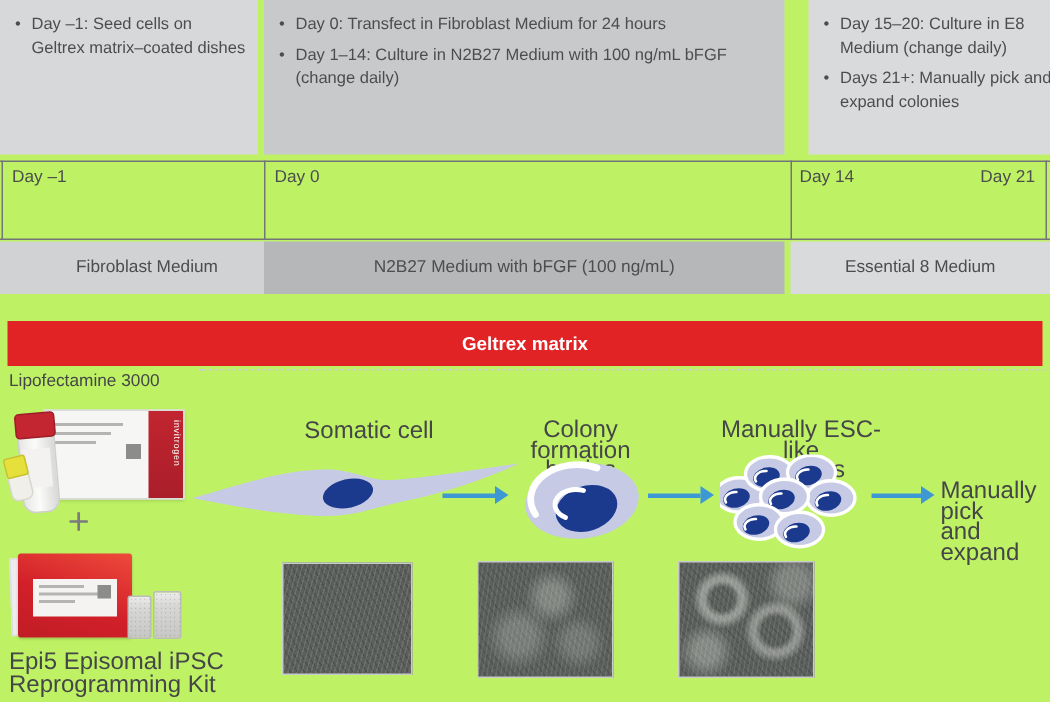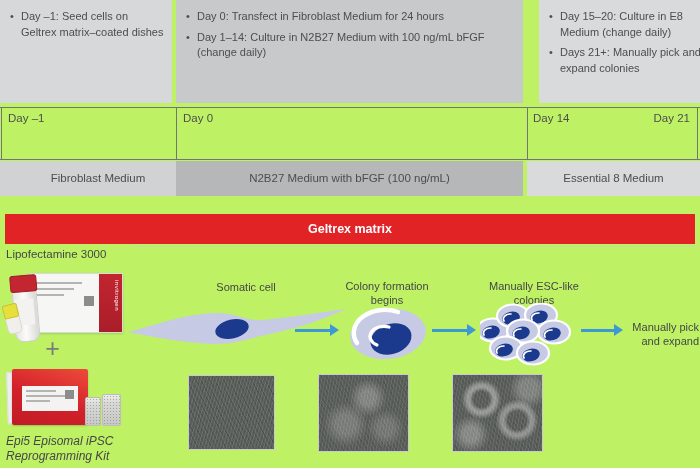--- a/index.html
+++ b/index.html
@@ -22,21 +22,21 @@
   
   .mbox{position:absolute;top:161px;height:35px;line-height:35px;text-align:center;font-size:11.5px;}
   .mbox1{left:0;width:172px;background:#d0d2d3;padding-left:12px;}
   .mbox2{left:176px;width:347px;background:#b5b7b9;}
   .mbox3{left:527px;width:173px;background:#d9dadb;}
   
   .geltrex{position:absolute;left:5px;top:214px;width:690px;height:30px;background:#e22326;
     color:#fff;font-weight:bold;font-size:12.5px;line-height:30px;text-align:center;}
   .dotted{position:absolute;left:133px;top:246px;width:564px;border-top:1px dotted #cccccc;}
   
-  .stage-label{position:absolute;font-size:11px;line-height:13.5px;text-align:center;color:#454648;}
+  .stage-label{position:absolute;font-size:16px;line-height:13.5px;text-align:center;color:#454648;}
   
   .arrow{position:absolute;top:329px;height:3px;background:#3e98d4;}
   .arrow::after{content:"";position:absolute;right:-9px;top:-5px;border-left:9px solid #3e98d4;
     border-top:6.5px solid transparent;border-bottom:6.5px solid transparent;}
   
   .prod-label{position:absolute;font-size:11.5px;color:#454648;}
   .plus{position:absolute;left:5px;top:334px;width:95px;text-align:center;
     font-size:25px;color:#7a7b7e;font-weight:400;}
   .kit{position:absolute;}
   .lf-box{position:absolute;left:24px;top:5px;width:92px;height:58px;background:#f6f6f5;
@@ -61,21 +61,21 @@
     border:1px solid #dededc;transform:rotate(-2deg);}
   .epi-box{position:absolute;left:7px;top:6px;width:76px;height:56px;border-radius:2px;
     background:linear-gradient(200deg,#ee4b3b 0%,#d2202a 55%,#c01c25 100%);
     box-shadow:0 1px 2px rgba(0,0,0,.2);}
   .epi-label{position:absolute;left:10px;top:17px;width:56px;height:25px;background:#f4f3f1;}
   .epi-tube{position:absolute;background:linear-gradient(180deg,#ebecea 0%,#d7d8d6 30%,#c7c8c6 100%);
     border:1px solid #bcbcba;border-radius:2px;
     background-image:radial-gradient(circle,rgba(120,120,118,.55) 18%,transparent 22%),
       linear-gradient(180deg,#ebecea 0%,#d7d8d6 30%,#c7c8c6 100%);
     background-size:3px 3px,100% 100%;}
-  .caption{position:absolute;font-size:12px;line-height:15px;color:#454648;font-style:italic;}
+  .caption{position:absolute;font-size:16px;line-height:15px;color:#454648;}
   
   .micro{position:absolute;border:1px solid #c9caca;background-color:#5b5f5b;}
   .micro1{
     background-image:
       repeating-linear-gradient(105deg,rgba(225,229,222,.12) 0 1px,transparent 1px 3px),
       repeating-linear-gradient(60deg,rgba(0,0,0,.14) 0 1px,transparent 1px 4px);
   }
   .micro2{
     background-image:
       radial-gradient(circle at 55% 30%,rgba(235,237,232,.28) 0 10%,transparent 26%),
@@ -179,21 +179,21 @@
     <span>Somatic cell</span>
   </div>
   <div class="stage-label" style="left:327px;top:280px;width:120px">
     <span>Colony formation</span><br>
     <span>begins</span>
   </div>
   <div class="stage-label" style="left:474px;top:280px;width:120px">
     <span>Manually ESC-like</span><br>
     <span>colonies</span>
   </div>
-  <div class="stage-label" style="left:627px;top:321px;width:72px;text-align:right">
+  <div class="stage-label" style="left:627px;top:321px;width:72px;text-align:left">
     <span>Manually pick</span><br>
     <span>and expand</span>
   </div>
 
   <svg style="position:absolute;left:128px;top:303px" width="218" height="48" viewBox="0 0 218 48">
     <path d="M0,29 C28,22 55,11 87,10 C107,9 117,18 134,17 C160,15 194,9 218,6
              C198,15 172,25 142,31 C122,35 110,41 90,41 C62,41 25,34 0,29 Z" fill="#c6cae5"></path>
     <ellipse cx="104" cy="26" rx="17" ry="9.5" fill="#1b3a8e" transform="rotate(-13 104 26)"></ellipse>
   </svg>
 

